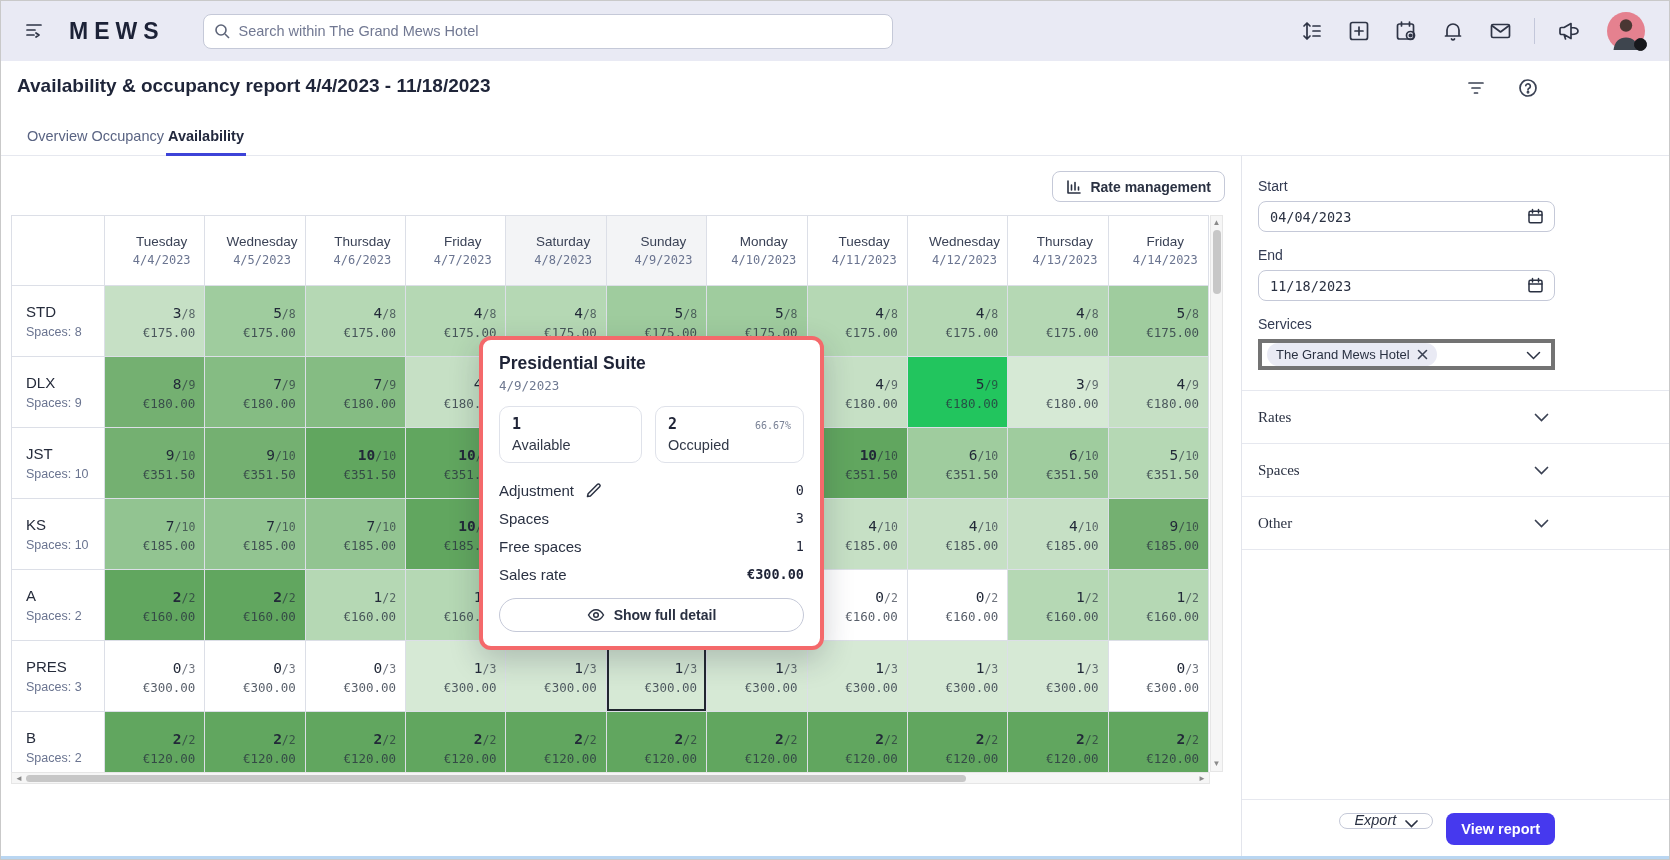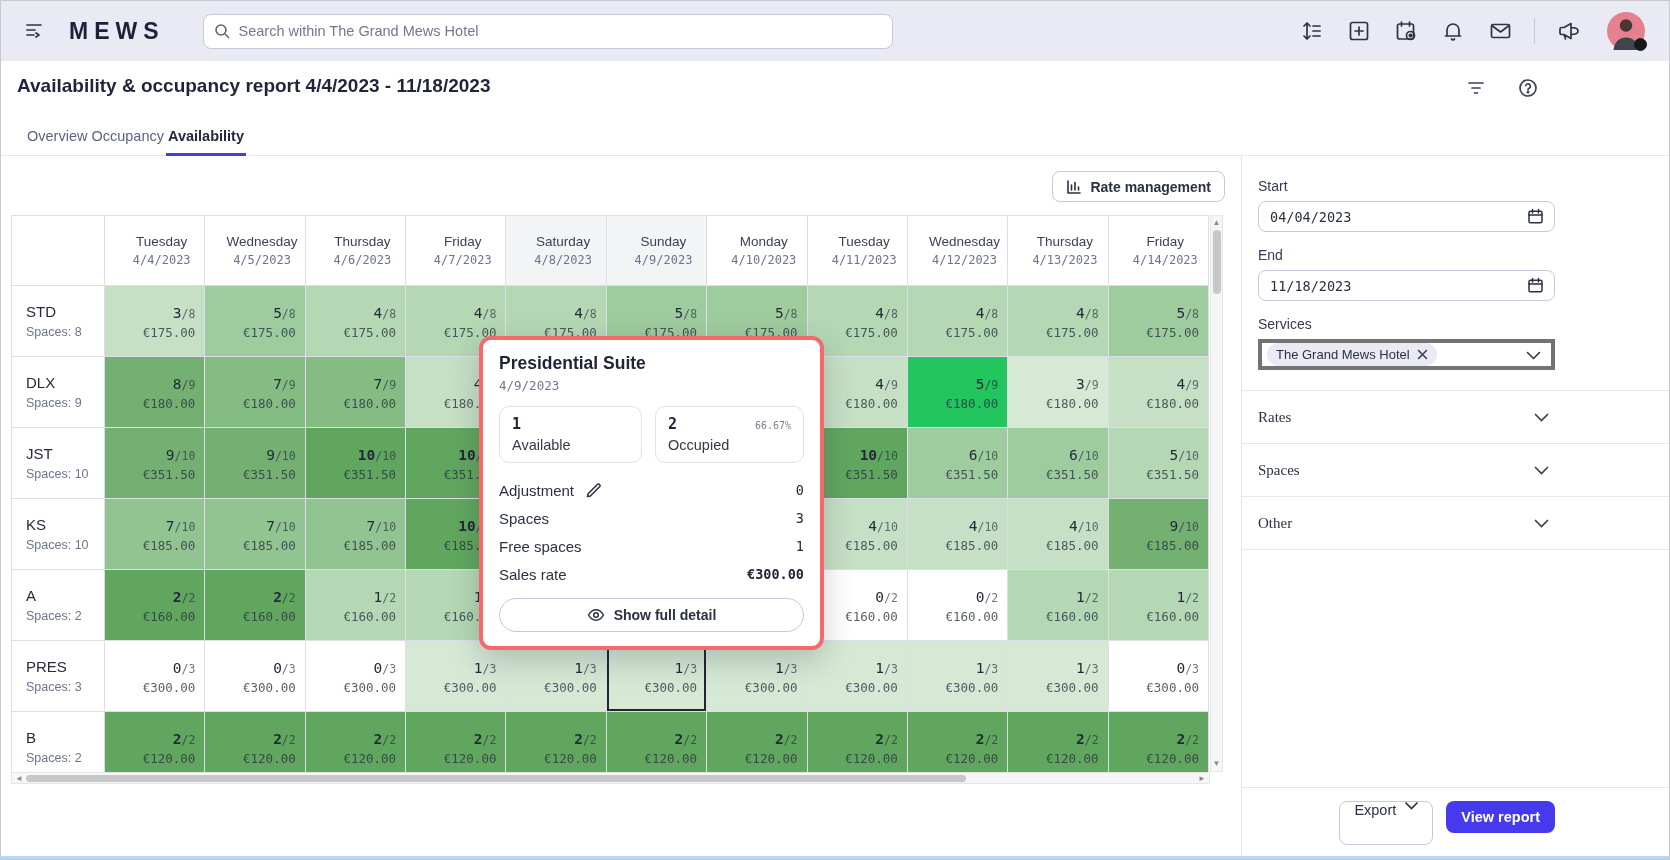--- a/index.html
+++ b/index.html
@@ -111,23 +111,23 @@
           padding:0 9px; font-size:13px; color:#2a3142; }
   .chip svg { stroke:#3a4153; stroke-width:1.6; cursor:pointer; }
   .sb-select .chev { margin-left:auto; }
   .sb-sections { border-top:1px solid #e6e8ef;font-family:Liberation Serif, serif; }
   .sb-section { height:53px; border-bottom:1px solid #e6e8ef; display:flex; align-items:center;
                 justify-content:space-between; padding:0 120px 0 16px; cursor:pointer; }
   .sb-section span { font-size:15px; color:#2a3142; }
   .sb-section svg { stroke:#3a4153; fill:none; stroke-width:1.7; stroke-linecap:round; }
   .sb-footer { margin-top:auto; border-top:1px solid #e6e8ef; padding:13px 114px 13px 16px;
                display:flex; justify-content:flex-end; gap:13px; }
-  .export-btn { height:44px; border:1px solid #c5c9d8; border-radius:8px; background:#fff; display:flex;
-                align-items:flex-start; gap:9px; padding:0 14px; font-size:14.5px; color:#2a3142; cursor:pointer;
-                font-family:"Liberation Sans",sans-serif; }
+  .export-btn { height:16px; border:1px solid #c5c9d8; border-radius:8px; background:#fff; display:flex;
+                align-items:flex-end; gap:9px; padding:0 14px; font-size:14.5px; color:#2a3142; cursor:pointer;
+                font-family:"Liberation Sans",sans-serif;font-style:italic; }
   .export-btn svg { stroke:#2a3142; fill:none; stroke-width:1.7; stroke-linecap:round; }
   .view-btn { height:32px; border:none; border-radius:8px; background:#4639ee; color:#fff; font-size:14.5px;
               font-weight:700; padding:0 15px; cursor:pointer; font-family:"Liberation Sans",sans-serif; }
 </style>
 </head>
 <body>
 
 <div class="screen">
 
   <div class="topbar">

